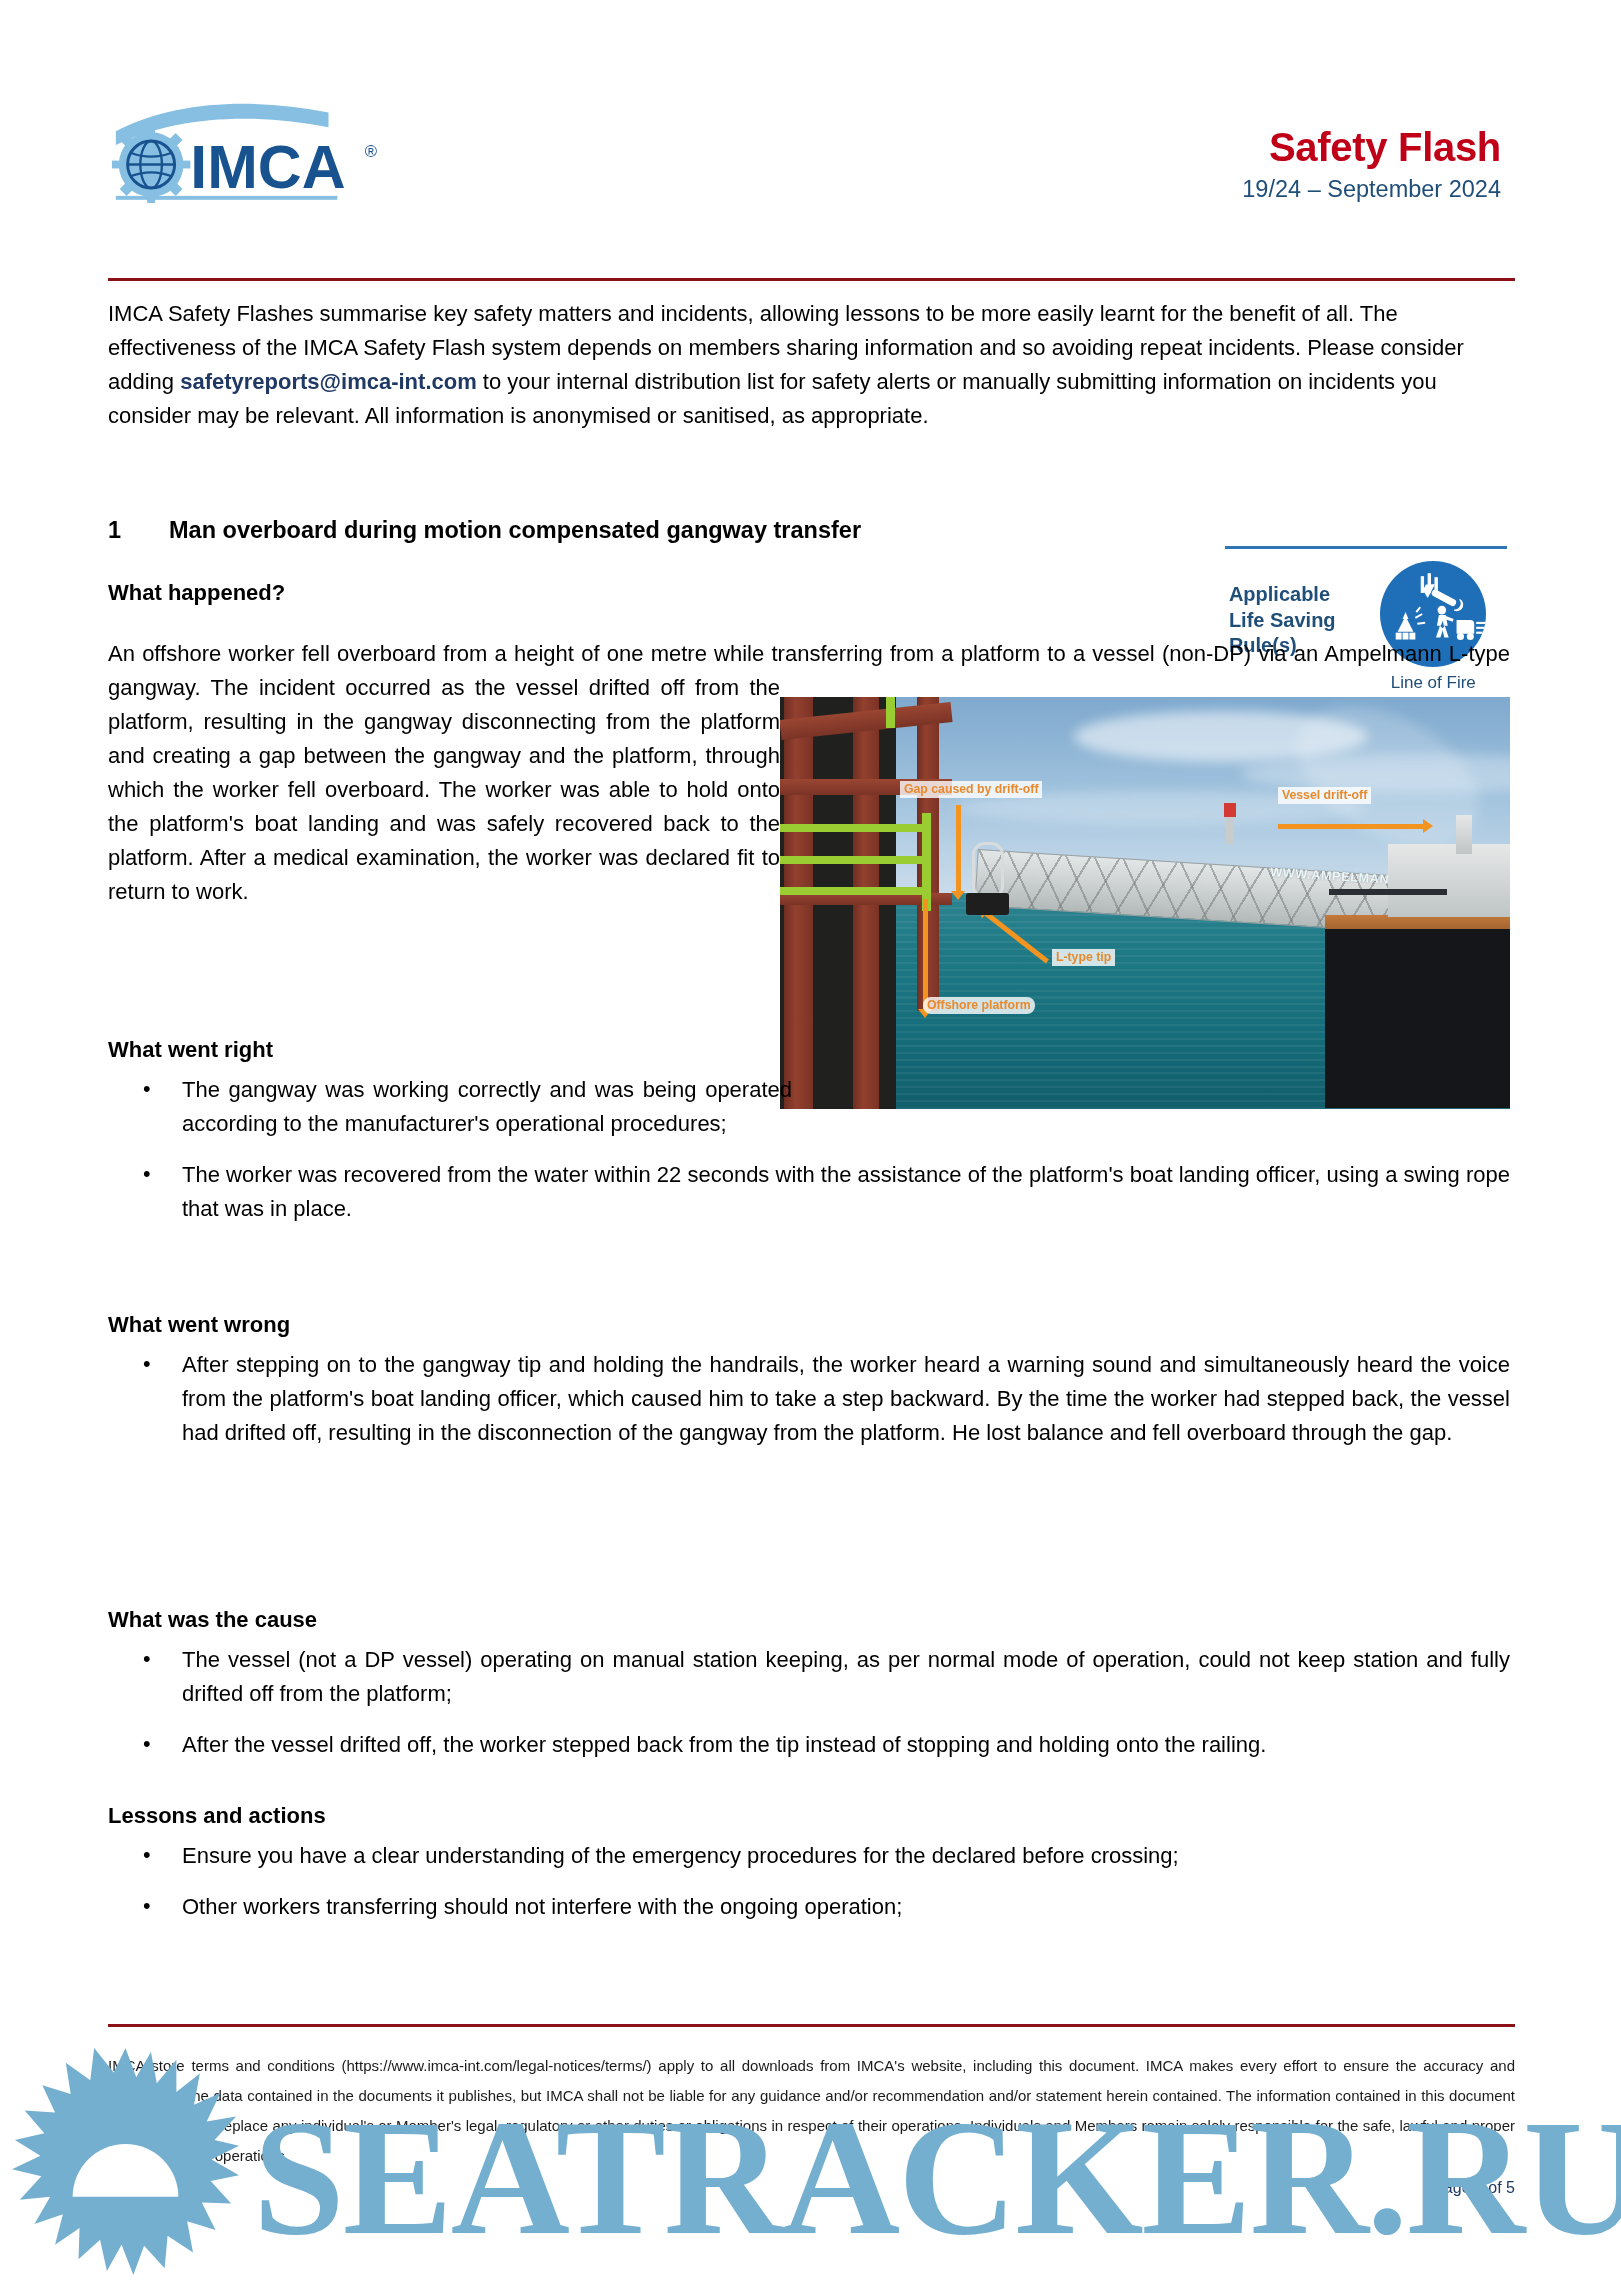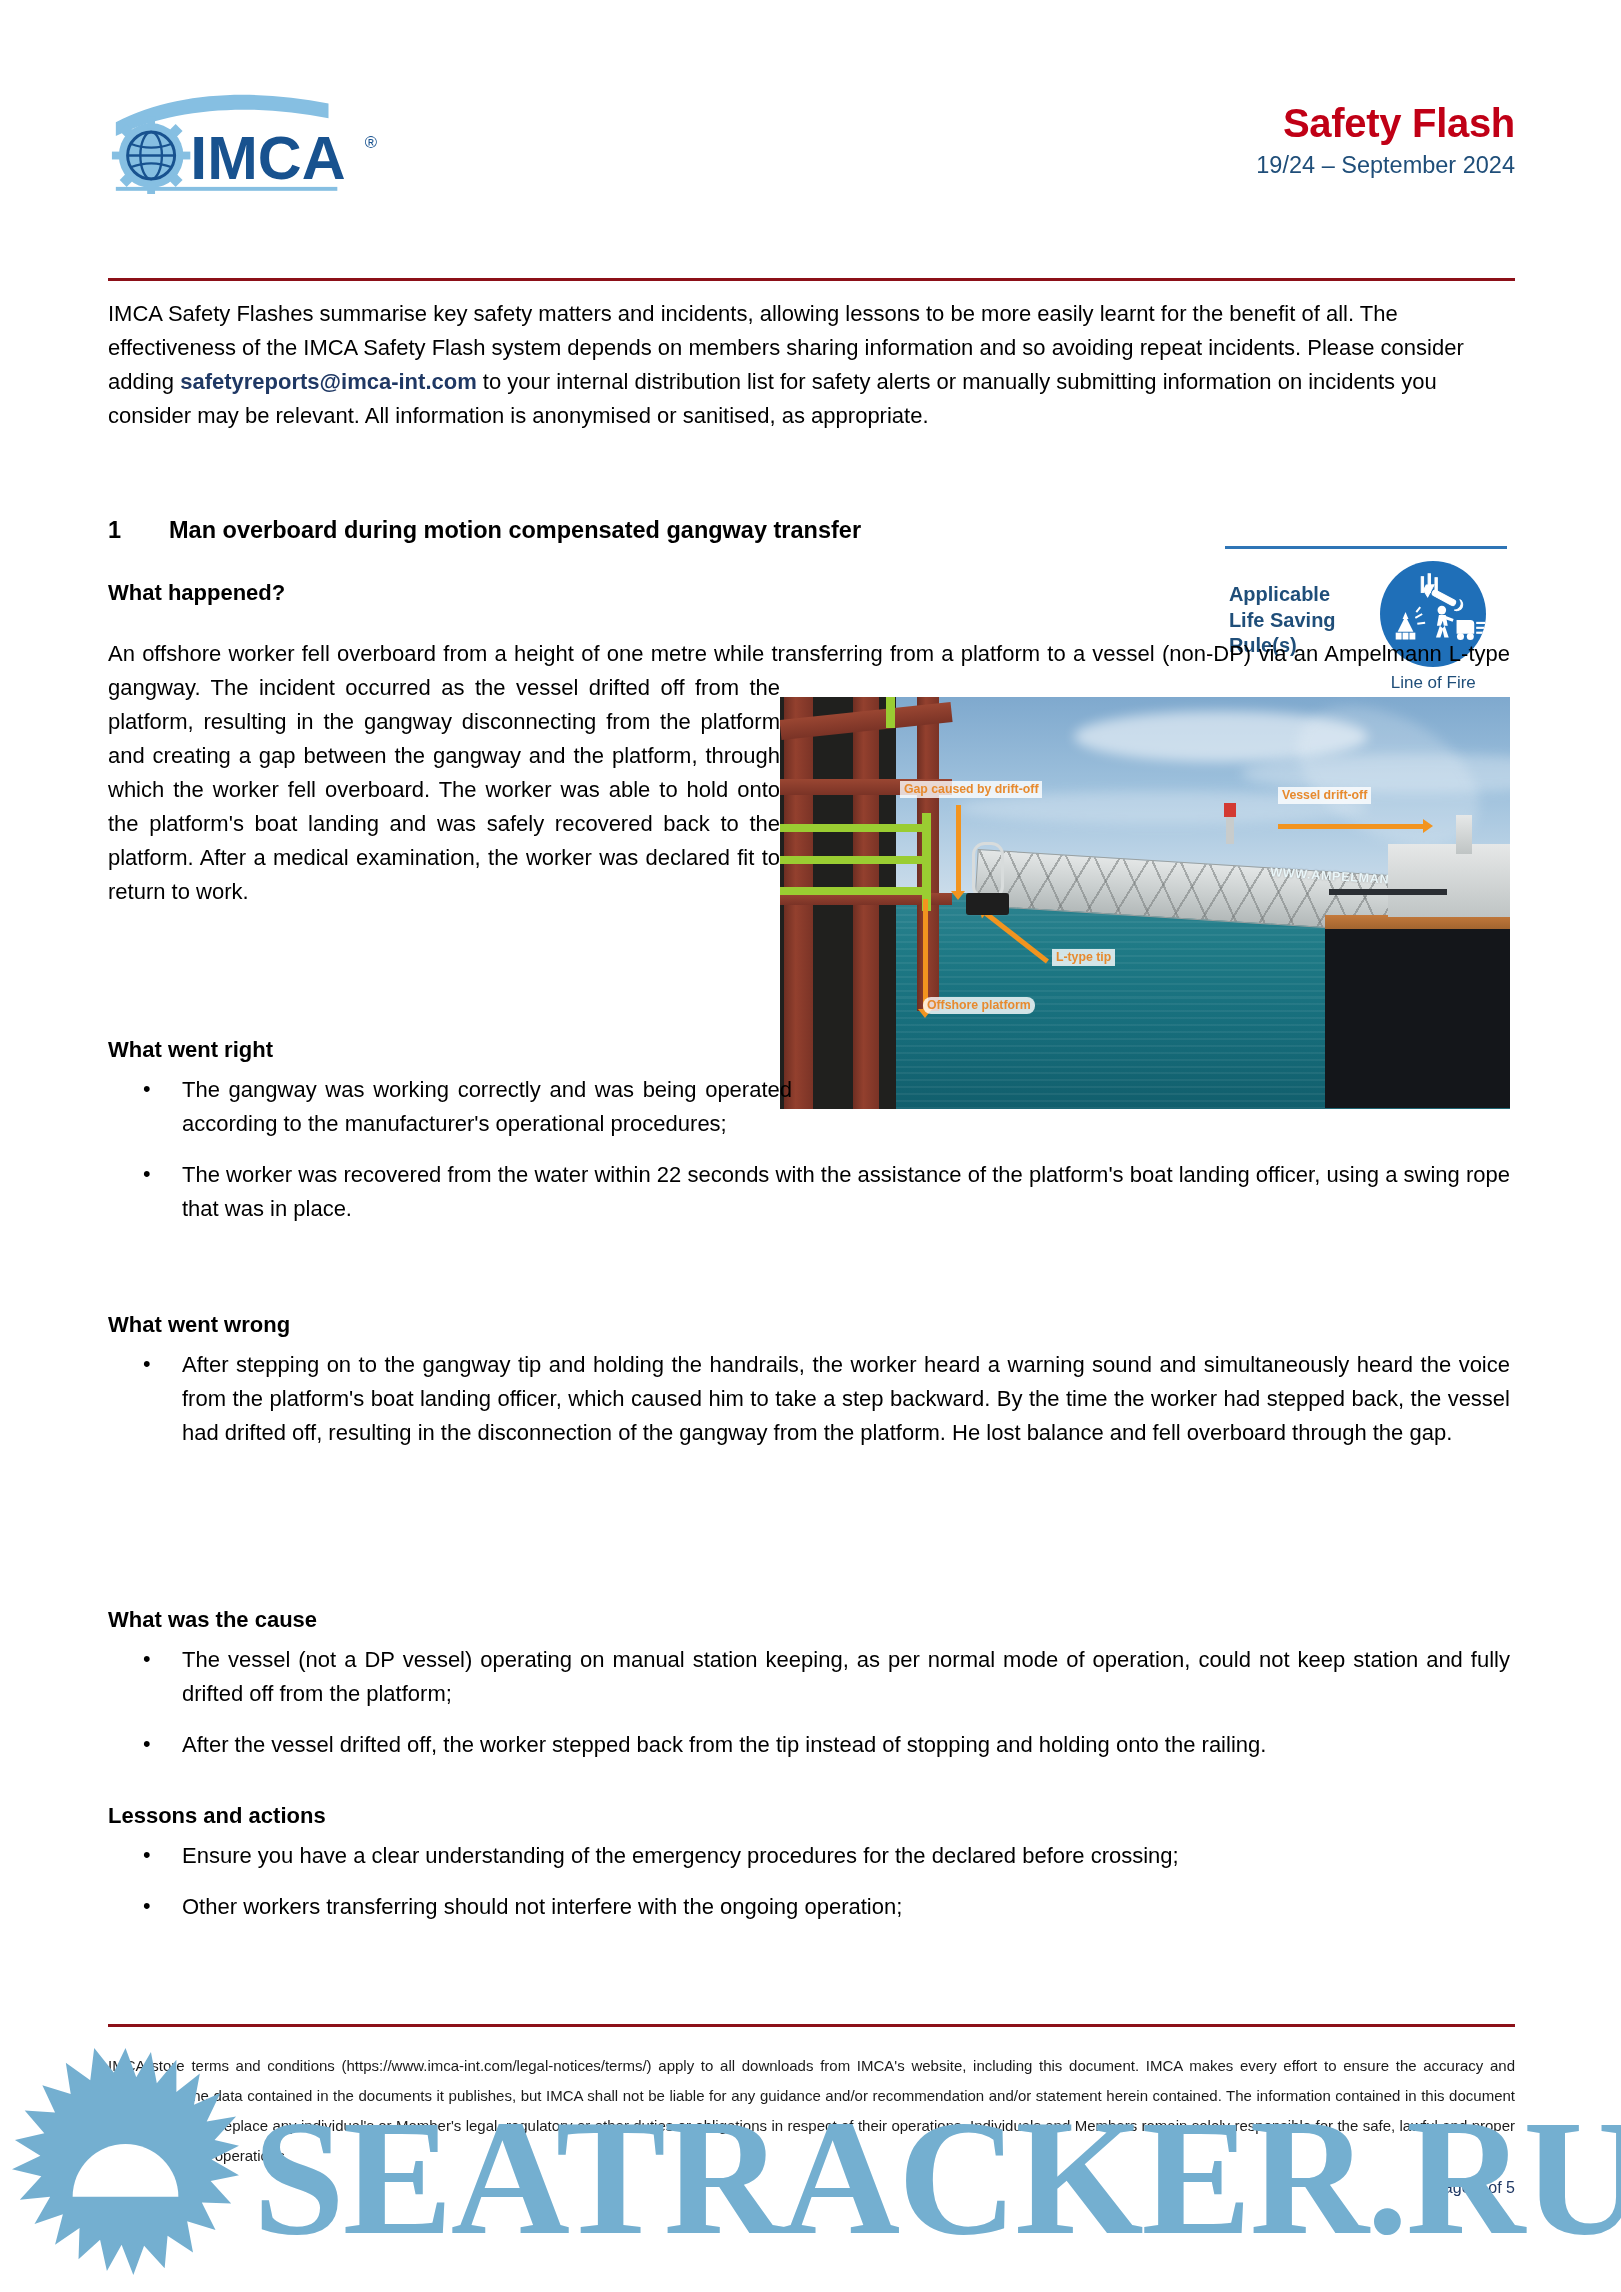--- a/index.html
+++ b/index.html
@@ -17,24 +17,24 @@
     background: #ffffff;
     overflow: hidden;
     box-sizing: border-box;
   }
 
   
   .header {
     position: absolute;
     top: 61px;
     left: 108px;
-    right: 106px;
+    right: 120px;
     height: 142px;
     display: flex;
-    align-items: center;
+    align-items: flex-end;
     justify-content: space-between;
   }
   .logo-wrap {
     position: relative;
     width: 294px;
     height: 123px;
   }
   .logo-svg { display:block; }
 
   .header-right {

